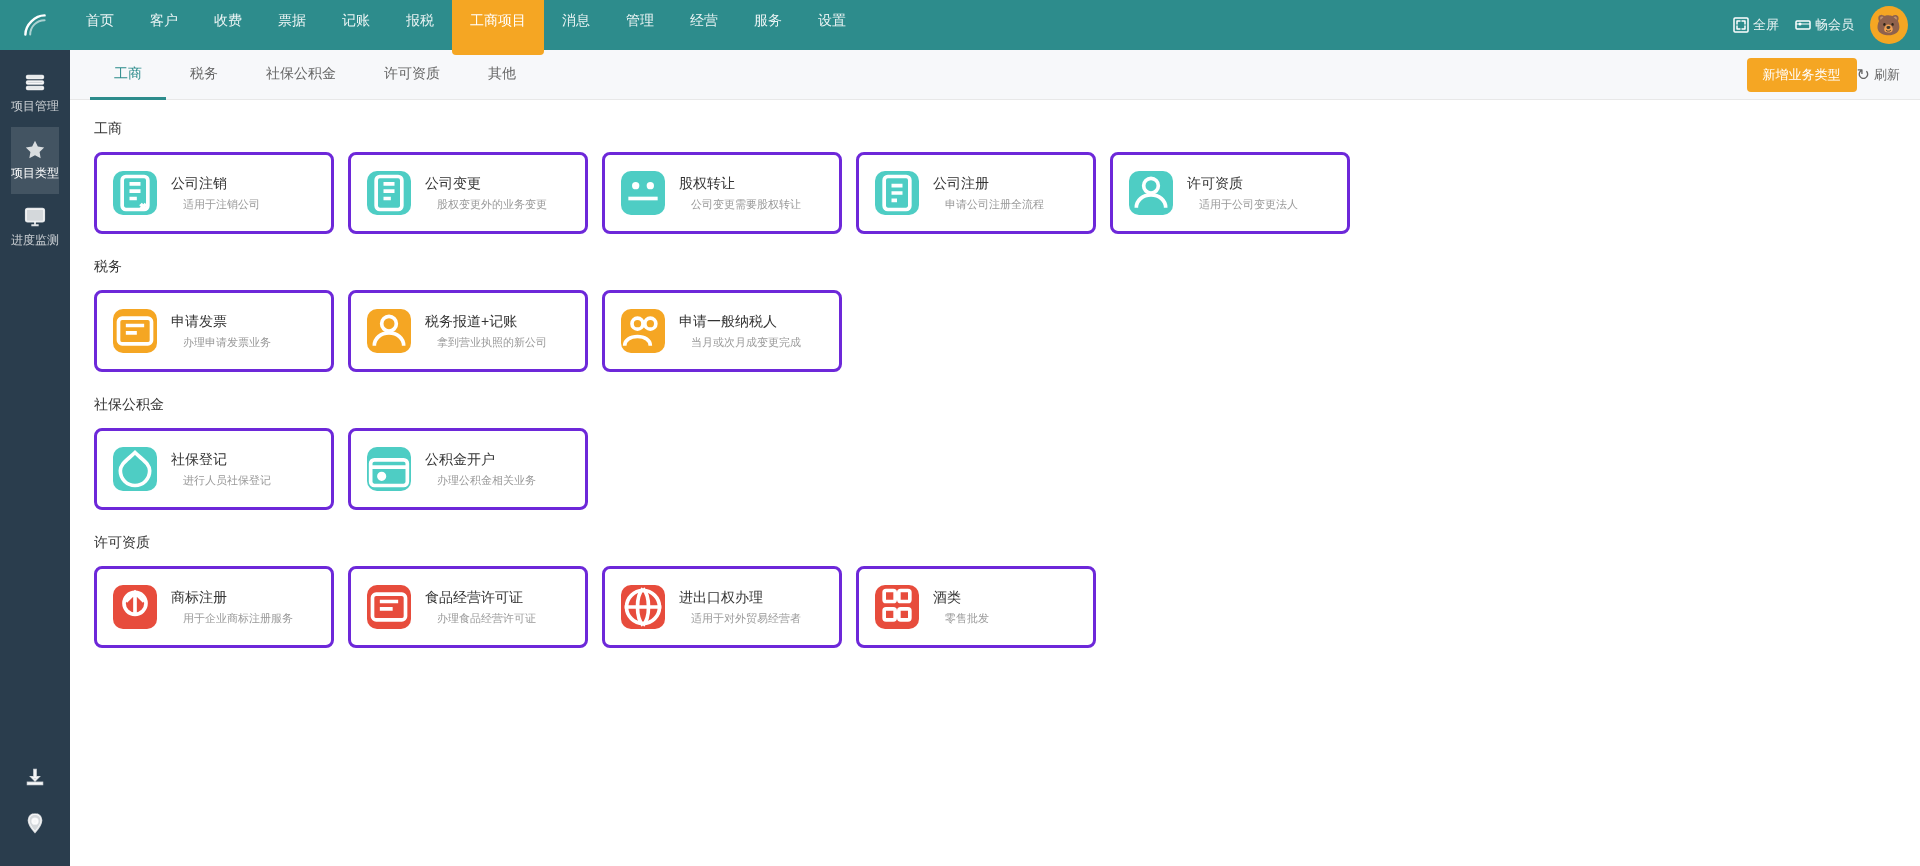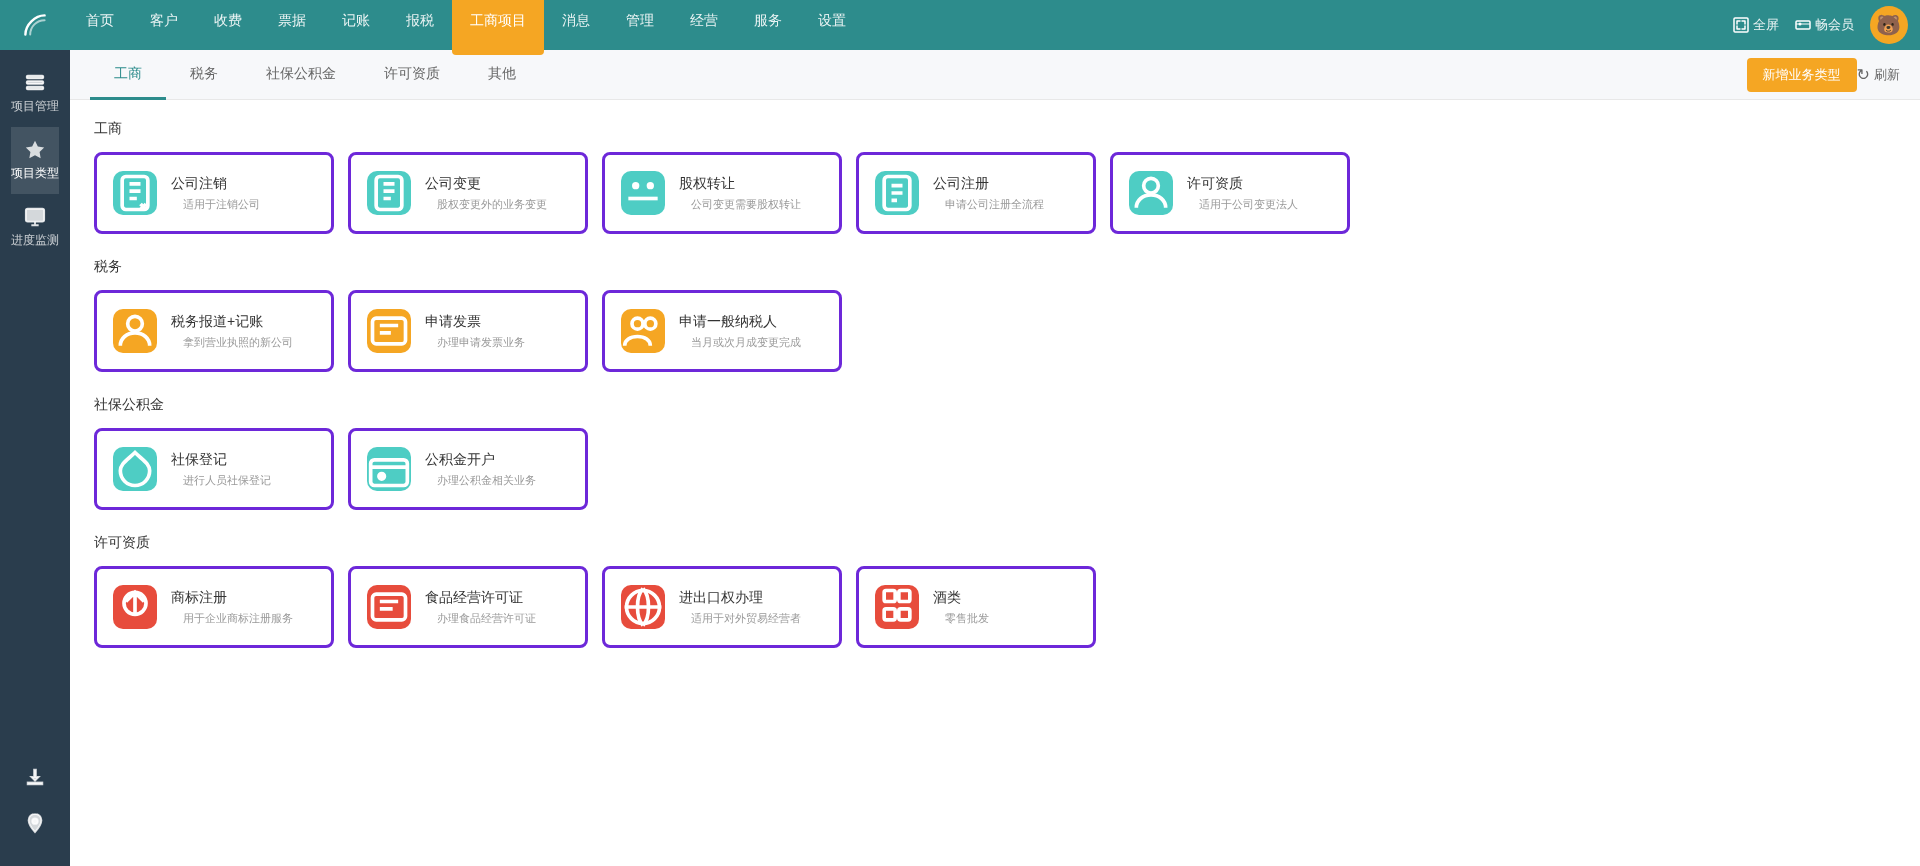--- a/index.html
+++ b/index.html
@@ -376,39 +376,39 @@
               <div class="card-name">许可资质</div>
               <div class="card-desc">适用于公司变更法人</div>
             </div>
           </div>
         </div>
         <div class="section-title">税务</div>
         <div class="card-grid">
           <div class="card">
             <div class="card-icon orange">
               <svg viewBox="0 0 24 24" fill="none" stroke="white" stroke-width="2">
+                <rect x="3" y="5" width="18" height="14" rx="2"></rect>
+                <path d="M7 9h10M7 13h6"></path>
+              </svg>
+            </div>
+            <div class="card-info">
+              <div class="card-name">申请发票</div>
+              <div class="card-desc">办理申请发票业务</div>
+            </div>
+          </div>
+          <div class="card">
+            <div class="card-icon orange">
+              <svg viewBox="0 0 24 24" fill="none" stroke="white" stroke-width="2">
                 <circle cx="12" cy="8" r="4"></circle>
                 <path d="M4 20c0-4 3.6-7 8-7s8 3 8 7"></path>
               </svg>
             </div>
             <div class="card-info">
               <div class="card-name">税务报道+记账</div>
               <div class="card-desc">拿到营业执照的新公司</div>
-            </div>
-          </div>
-          <div class="card">
-            <div class="card-icon orange">
-              <svg viewBox="0 0 24 24" fill="none" stroke="white" stroke-width="2">
-                <rect x="3" y="5" width="18" height="14" rx="2"></rect>
-                <path d="M7 9h10M7 13h6"></path>
-              </svg>
-            </div>
-            <div class="card-info">
-              <div class="card-name">申请发票</div>
-              <div class="card-desc">办理申请发票业务</div>
             </div>
           </div>
           <div class="card">
             <div class="card-icon orange">
               <svg viewBox="0 0 24 24" fill="none" stroke="white" stroke-width="2">
                 <circle cx="9" cy="8" r="3"></circle>
                 <circle cx="16" cy="8" r="3"></circle>
                 <path d="M2 20c0-3 3-5 7-5s7 2 7 5"></path>
               </svg>
             </div>

